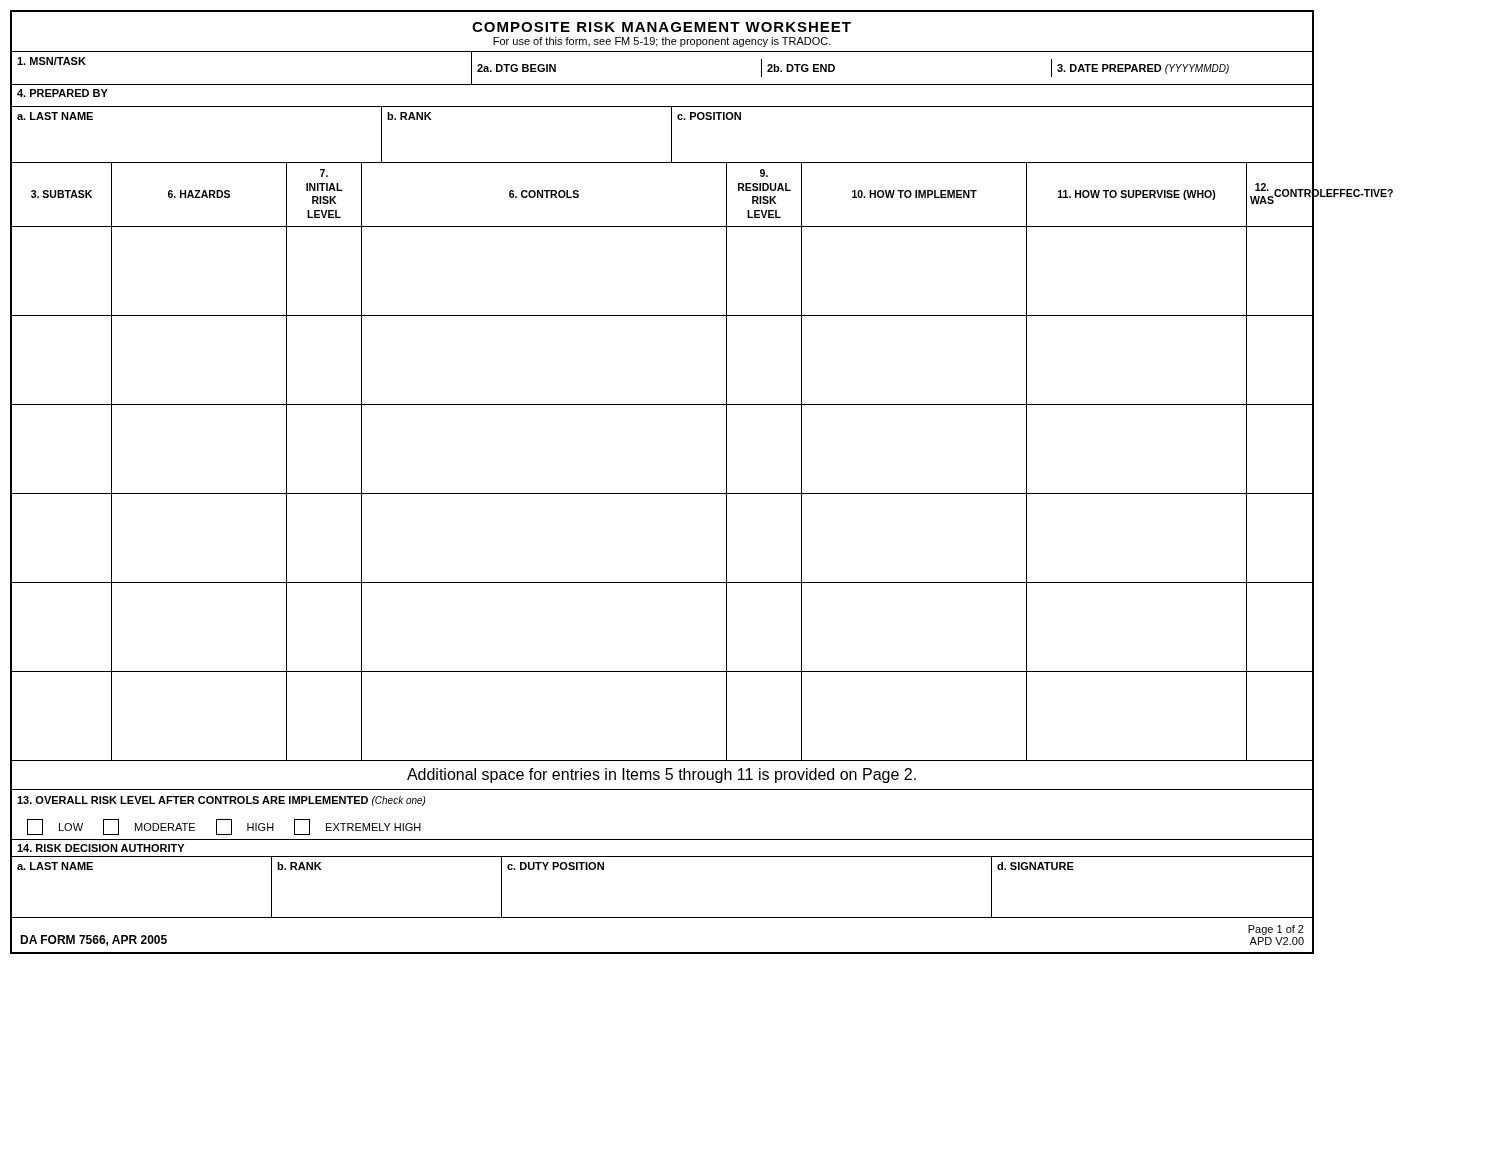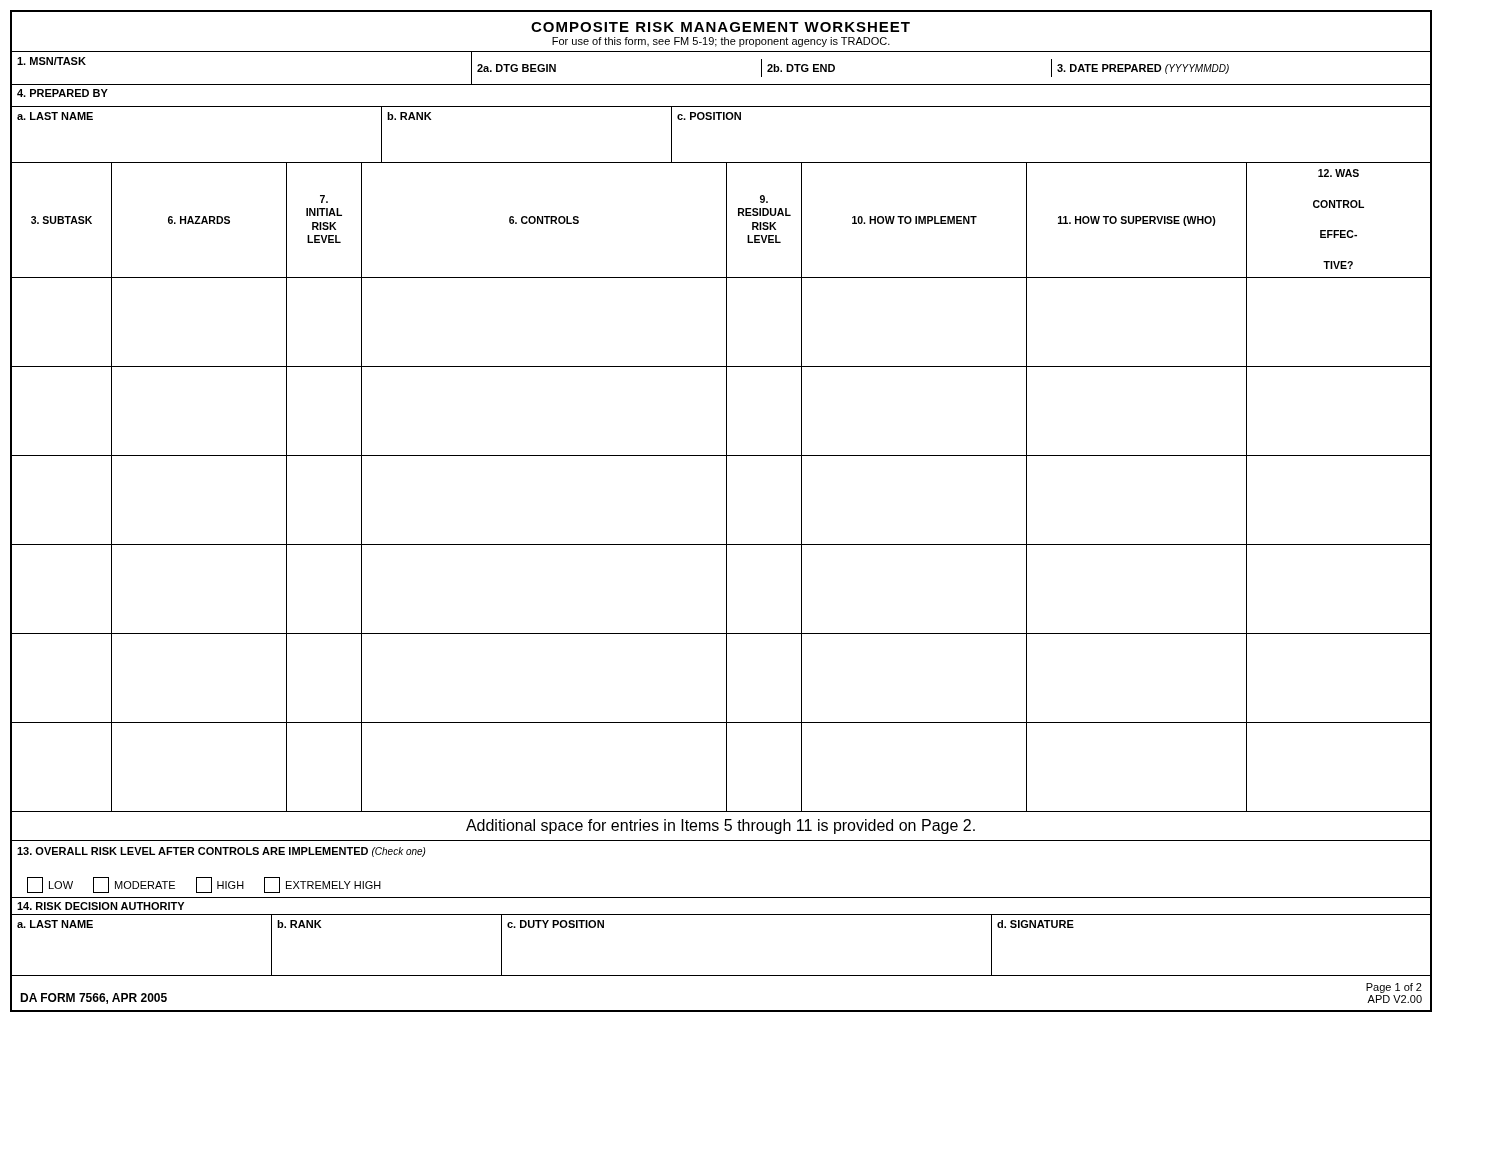--- a/index.html
+++ b/index.html
@@ -3,21 +3,21 @@
   <meta charset="utf-8">
   <style>
     * { box-sizing: border-box; margin: 0; padding: 0; }
     body {
       font-family: Arial, sans-serif;
       background: #fff;
       padding: 10px;
       font-size: 11px;
     }
     .page {
-      width: 1422px;
+      width: 1304px;
       border: 2px solid #000;
       background: #fff;
     }
     .header {
       text-align: center;
       padding: 6px 4px 4px;
       border-bottom: 1px solid #000;
     }
     .header-title {
       font-size: 15px;
@@ -85,32 +85,32 @@
     }
 
     
     .risk-level-row {
       border-bottom: 1px solid #000;
       padding: 4px 5px;
     }
     .risk-level-title {
       font-weight: bold;
       font-size: 11px;
-      margin-bottom: 20px;
+      margin-bottom: 13px;
     }
     .risk-checkboxes {
       display: flex;
       align-items: center;
       gap: 20px;
       padding-left: 10px;
     }
     .risk-check-item {
       display: flex;
       align-items: center;
-      gap: 5px;
+      gap: 15px;
     }
     .checkbox {
       width: 16px;
       height: 16px;
       border: 1px solid #000;
       display: inline-block;
     }
 
     
     .rda-title { border-bottom: 1px solid #000; padding: 2px 5px; font-size: 11px; }
@@ -196,21 +196,21 @@
       <span>RESIDUAL</span>
       <span>RISK</span>
       <span>LEVEL</span>
     </div>
     <div class="th th-implement">
       <span>10. HOW TO IMPLEMENT</span>
     </div>
     <div class="th th-supervise">
       <span>11. HOW TO SUPERVISE (WHO)</span>
     </div>
-    <div class="th th-was" style="flex-direction:column; line-height:1.3;gap:17px;">
+    <div class="th th-was" style="line-height:1.3;">
       <span>12. WAS</span>
       <span>CONTROL</span>
       <span>EFFEC-</span>
       <span>TIVE?</span>
     </div>
   </div>
 
   <div class="data-row">
     <div class="dr-subtask"></div>
     <div class="dr-hazards"></div>

